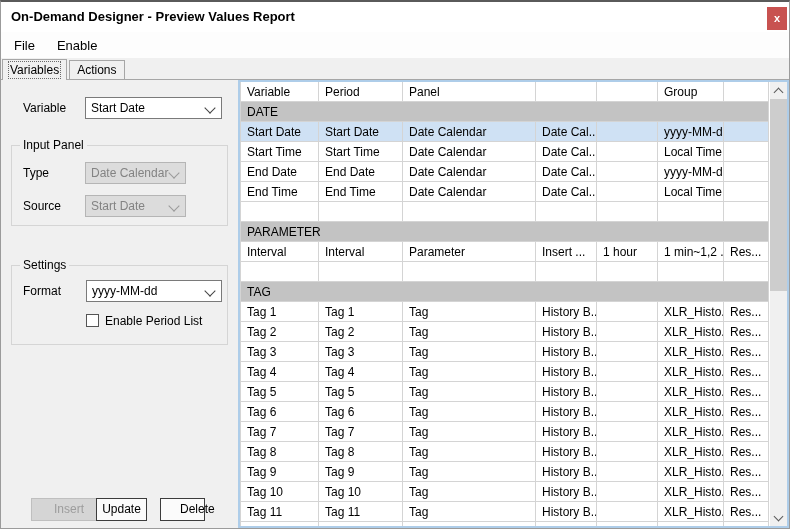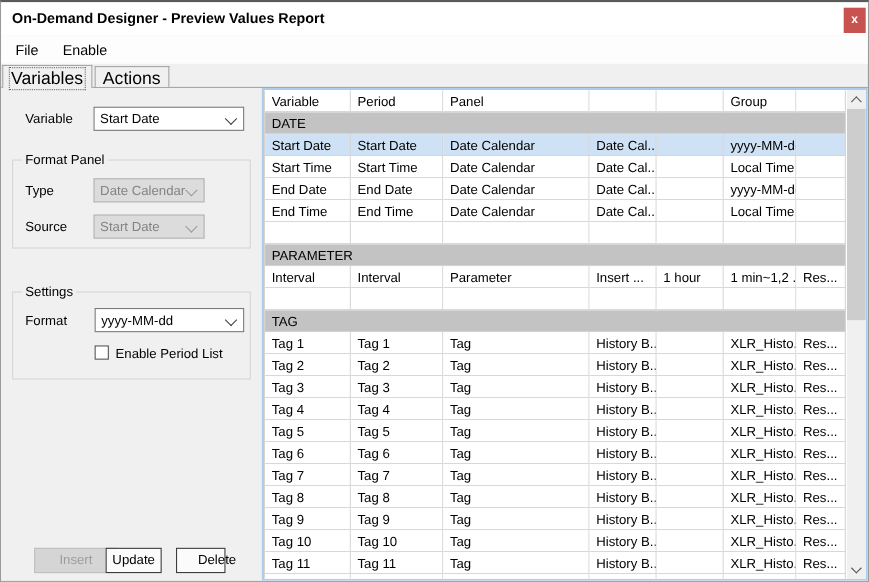--- a/index.html
+++ b/index.html
@@ -9,21 +9,21 @@
   
   .titlebar{position:absolute;left:0;top:0;right:0;height:30px;background:#ffffff;}
   .title{position:absolute;left:10px;top:0;line-height:30px;font-size:13px;color:#000;font-weight:bold;}
   .closebtn{position:absolute;right:2px;top:5px;width:20px;height:23px;background:#c85250;
     color:#fff;font-size:11px;font-weight:bold;text-align:center;line-height:23px;cursor:default;}
   
   .menubar{position:absolute;left:0;top:30px;right:0;height:26px;background:#fdfdfd;display:flex;align-items:center;padding-left:2px;}
   .menuitem{font-size:13px;color:#000;padding:4px 11px;}
   
   .tabstrip{position:absolute;left:0;top:56px;right:0;height:21px;display:flex;align-items:flex-end;z-index:3;}
-  .tab{box-sizing:border-box;font-size:16px;color:#000;background:#f0f0f0;border:1px solid #a6a6a6;
+  .tab{box-sizing:border-box;font-size:12px;color:#000;background:#f0f0f0;border:1px solid #a6a6a6;
     border-bottom:none;padding:2px 7px 3px 7px;margin-left:2px;height:19px;}
   .tab.active{height:21px;margin-left:1px;margin-bottom:-1px;background:#f0f0f0;z-index:4;position:relative;padding-top:3px;}
   .tab.active .focusrect{outline:1px dotted #6a6a6a;outline-offset:1px;}
   
   .content{position:absolute;left:0;top:77px;right:0;bottom:0;background:#f0f0f0;border-top:1px solid #a6a6a6;}
   .leftpanel{position:absolute;left:0;top:0;width:237px;bottom:0;}
   .lbl{position:absolute;font-size:12px;color:#000;}
   .groupbox{position:absolute;box-sizing:border-box;border:1px solid #d5d5d5;}
   .grouplabel{position:absolute;top:-8px;left:8px;background:#f0f0f0;padding:0 3px;font-size:12px;color:#000;}
   .combo{position:absolute;box-sizing:border-box;height:22px;background:#fff;border:1px solid #7a7a7a;
@@ -89,21 +89,21 @@
 
     <div class="leftpanel">
 
       <span class="lbl" style="left:22px;top:21px;">Variable</span>
       <div class="combo" style="left:84px;top:17px;width:137px;">
         <span>Start Date</span>
         <span class="chev"></span>
       </div>
 
       <div class="groupbox" style="left:10px;top:65px;width:217px;height:81px;">
-        <span class="grouplabel">Format Panel</span>
+        <span class="grouplabel">Input Panel</span>
       </div>
       <span class="lbl" style="left:22px;top:86px;">Type</span>
       <div class="combo disabled" style="left:84px;top:82px;width:101px;">
         <span>Date Calendar</span>
         <span class="chev"></span>
       </div>
       <span class="lbl" style="left:22px;top:119px;">Source</span>
       <div class="combo disabled" style="left:84px;top:115px;width:101px;">
         <span>Start Date</span>
         <span class="chev"></span>

